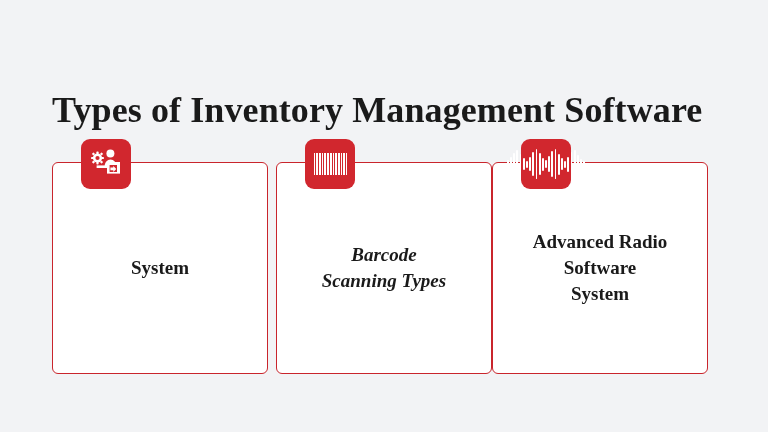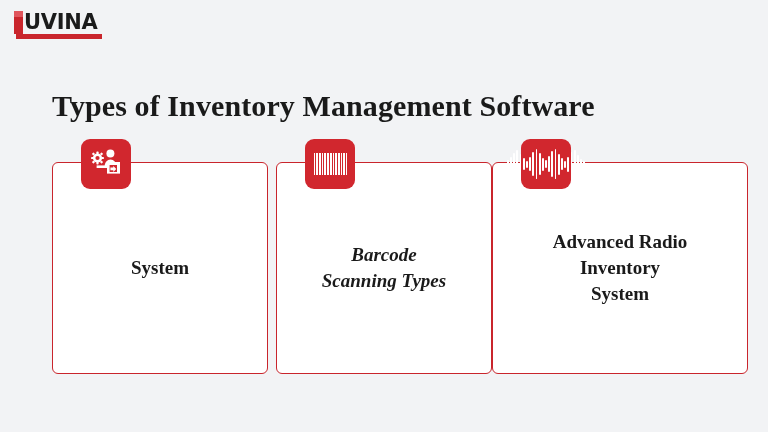--- a/index.html
+++ b/index.html
@@ -65,21 +65,21 @@
   }
 
   
   #page-title {
     position: absolute;
     left: 52px;
     top: 68px;
     width: 680px;
     font-family: "Liberation Serif", serif;
     font-weight: bold;
-    font-size: 30px;
+    font-size: 36px;
     line-height: 36px;
     color: #1a1a1a;
     letter-spacing: 0.1px;
     white-space: nowrap;
   }
 
   
   #cards {
     position: absolute;
     left: 52px;
@@ -91,21 +91,21 @@
     position: absolute;
     top: 0;
     height: 212px;
     background: #ffffff;
     border: 1.6px solid #c9252c;
     border-radius: 6px;
     box-sizing: border-box;
   }
   .card-1 { left: 0px;   width: 216px; }
   .card-2 { left: 224px; width: 216px; font-style: italic; }
-  .card-3 { left: 440px; width: 256px; }
+  .card-3 { left: 440px; width: 216px; }
 
   .card-label {
     position: absolute;
     left: 10px;
     right: 10px;
     top: 50%;
     transform: translateY(-50%);
     text-align: center;
     font-family: "Liberation Serif", serif;
     font-weight: bold;
@@ -155,26 +155,20 @@
   .bc-strip i {
     display: block;
     background: #ffffff;
   }
 </style>
 </head>
 <body>
 
 <div id="slide">
 
-  <div id="logo">
-    <span class="logo-bracket"></span>
-    <span class="logo-bracket-bevel"></span>
-    <span class="logo-bracket-foot"></span>
-    <span class="logo-text">UVINA</span>
-  </div>
 
   <h1 id="page-title">Types of Inventory Management Software</h1>
 
   <div id="cards">
 
     <div class="card card-1">
       <div class="icon-badge badge-1">
         <svg width="32" height="30" viewBox="0 0 32 30" aria-hidden="true">
 
           <g fill="#ffffff">
@@ -263,19 +257,19 @@
             <i style="height: 15px;"></i>
             <i style="height: 25px;"></i>
             <i style="height: 29px;"></i>
             <i style="height: 19px;"></i>
             <i style="height: 11px;"></i>
             <i style="height: 7px;"></i>
           </div>
       </div>
       <div class="card-label">
         <div>Advanced Radio</div>
-        <div>Inventory</div>
+        <div>Software</div>
         <div>System</div>
       </div>
     </div>
 
   </div>
 </div>
 
 </body></html>

